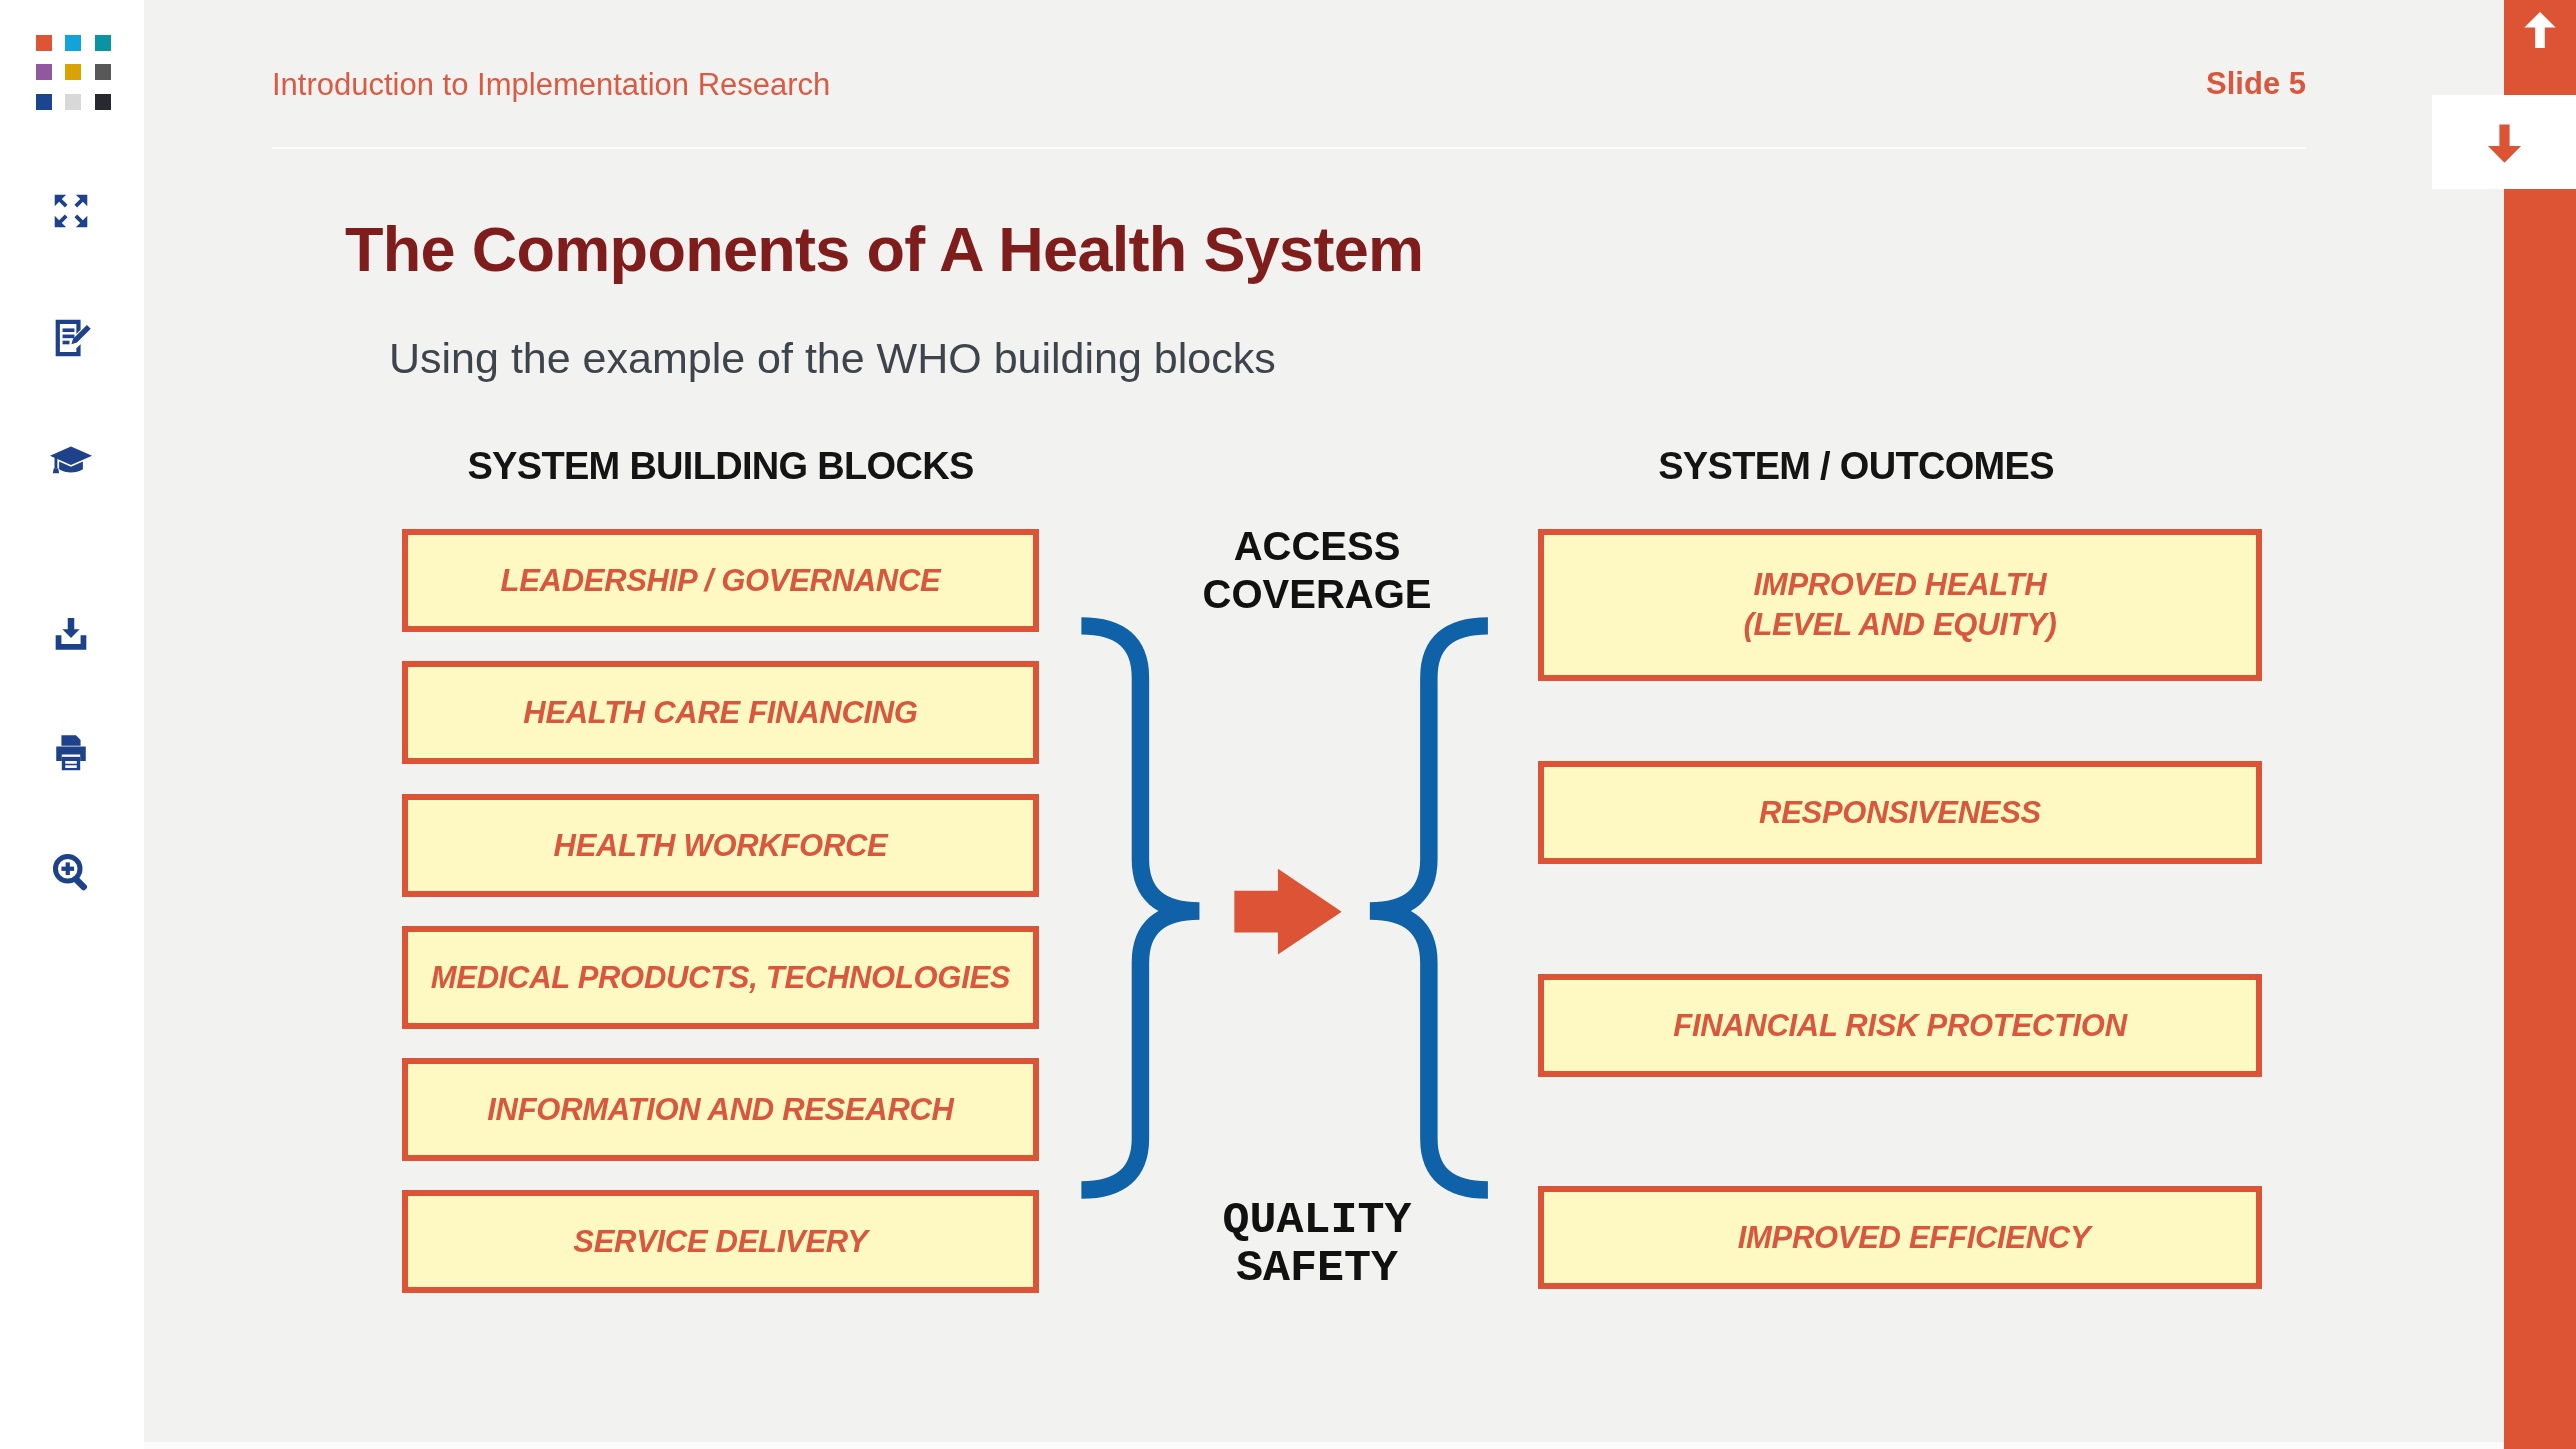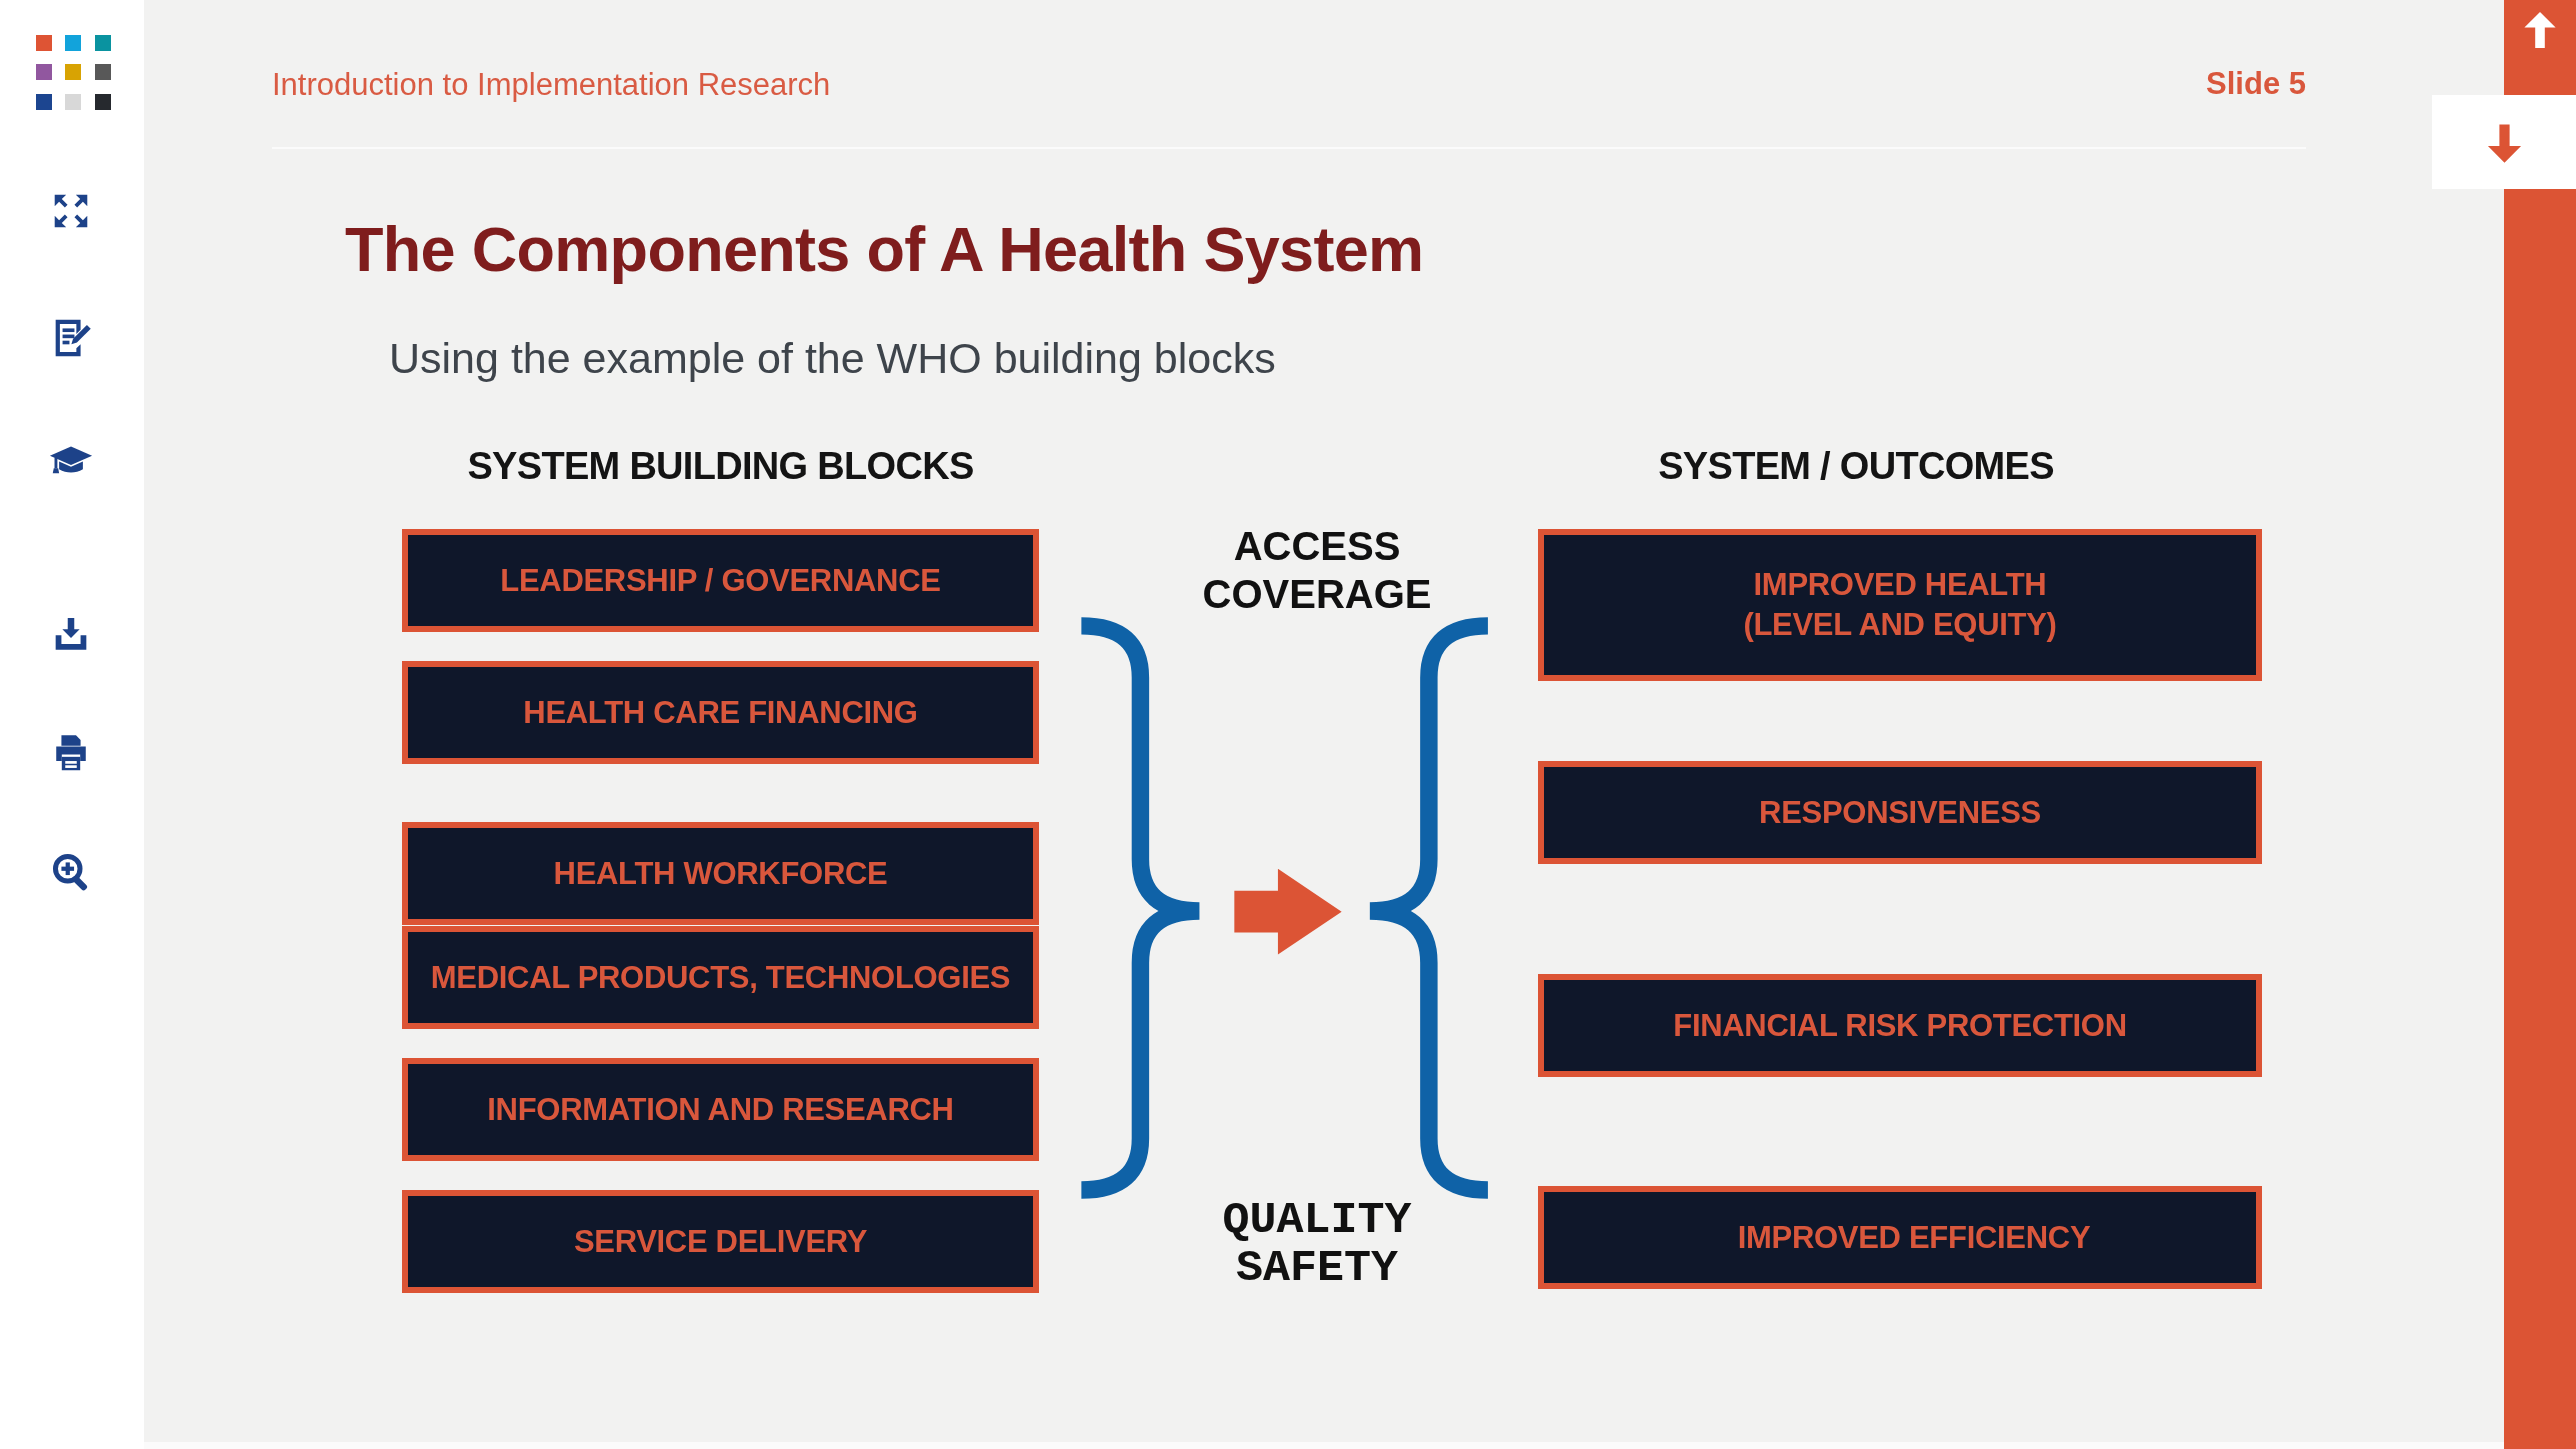--- a/index.html
+++ b/index.html
@@ -33,27 +33,27 @@
   .divider { position:absolute; left:272px; top:147px; width:2034px; height:2px; background:#FBFBFB; }
   
   .slide-title { position:absolute; left:345px; top:213px; font-size:63px; font-weight:bold;
                  letter-spacing:-0.7px; color:#7f1d1d; }
   .slide-subtitle { position:absolute; left:345px; top:334px; font-size:43px; color:#3E444B;margin-left:44px; }
   
   .col-heading { position:absolute; top:445px; font-size:38px; font-weight:bold; letter-spacing:-0.7px;
                  color:#141414; text-align:center; }
   .col-heading.left  { left:402px;  width:637px; }
   .col-heading.right { left:1538px; width:636px; }
-  .box { position:absolute; background:#0f172a; border:6px solid #DC5435;
+  .box { position:absolute; background:#fef9c3; border:6px solid #DC5435;
          display:flex; align-items:center; justify-content:center; text-align:center;
          font-size:31px; font-weight:bold; letter-spacing:-0.3px; color:#D9573C;
-         line-height:40px; white-space:pre-line; }
+         line-height:40px; white-space:pre-line;font-style:italic; }
   .lbox { left:402px;  width:637px; height:103px; }
   .rbox { left:1538px; width:724px; }
-  .lb1{top:529px;} .lb2{top:661px;} .lb3{top:822px;} .lb4{top:926px;} .lb5{top:1058px;} .lb6{top:1190px;}
+  .lb1{top:529px;} .lb2{top:661px;} .lb3{top:794px;} .lb4{top:926px;} .lb5{top:1058px;} .lb6{top:1190px;}
   .rb1{top:529px;  height:152px;}
   .rb2{top:761px; height:103px;}
   .rb3{top:974px; height:103px;}
   .rb4{top:1186px; height:103px;padding-left:28px;}
   .mid-label { position:absolute; left:1116px; width:402px; text-align:center;
                font-size:40px; font-weight:bold; color:#111111; line-height:48px; white-space:pre-line; }
   .mid-top    { top:522px; }
   .mid-bottom { top:1197px; font-size:45px;font-family:Liberation Mono, monospace; }
   .diagram-overlay { position:absolute; left:0; top:0; width:2576px; height:1449px; pointer-events:none; }
   .brace { fill:none; stroke:#0F62A7; stroke-width:26px; }

